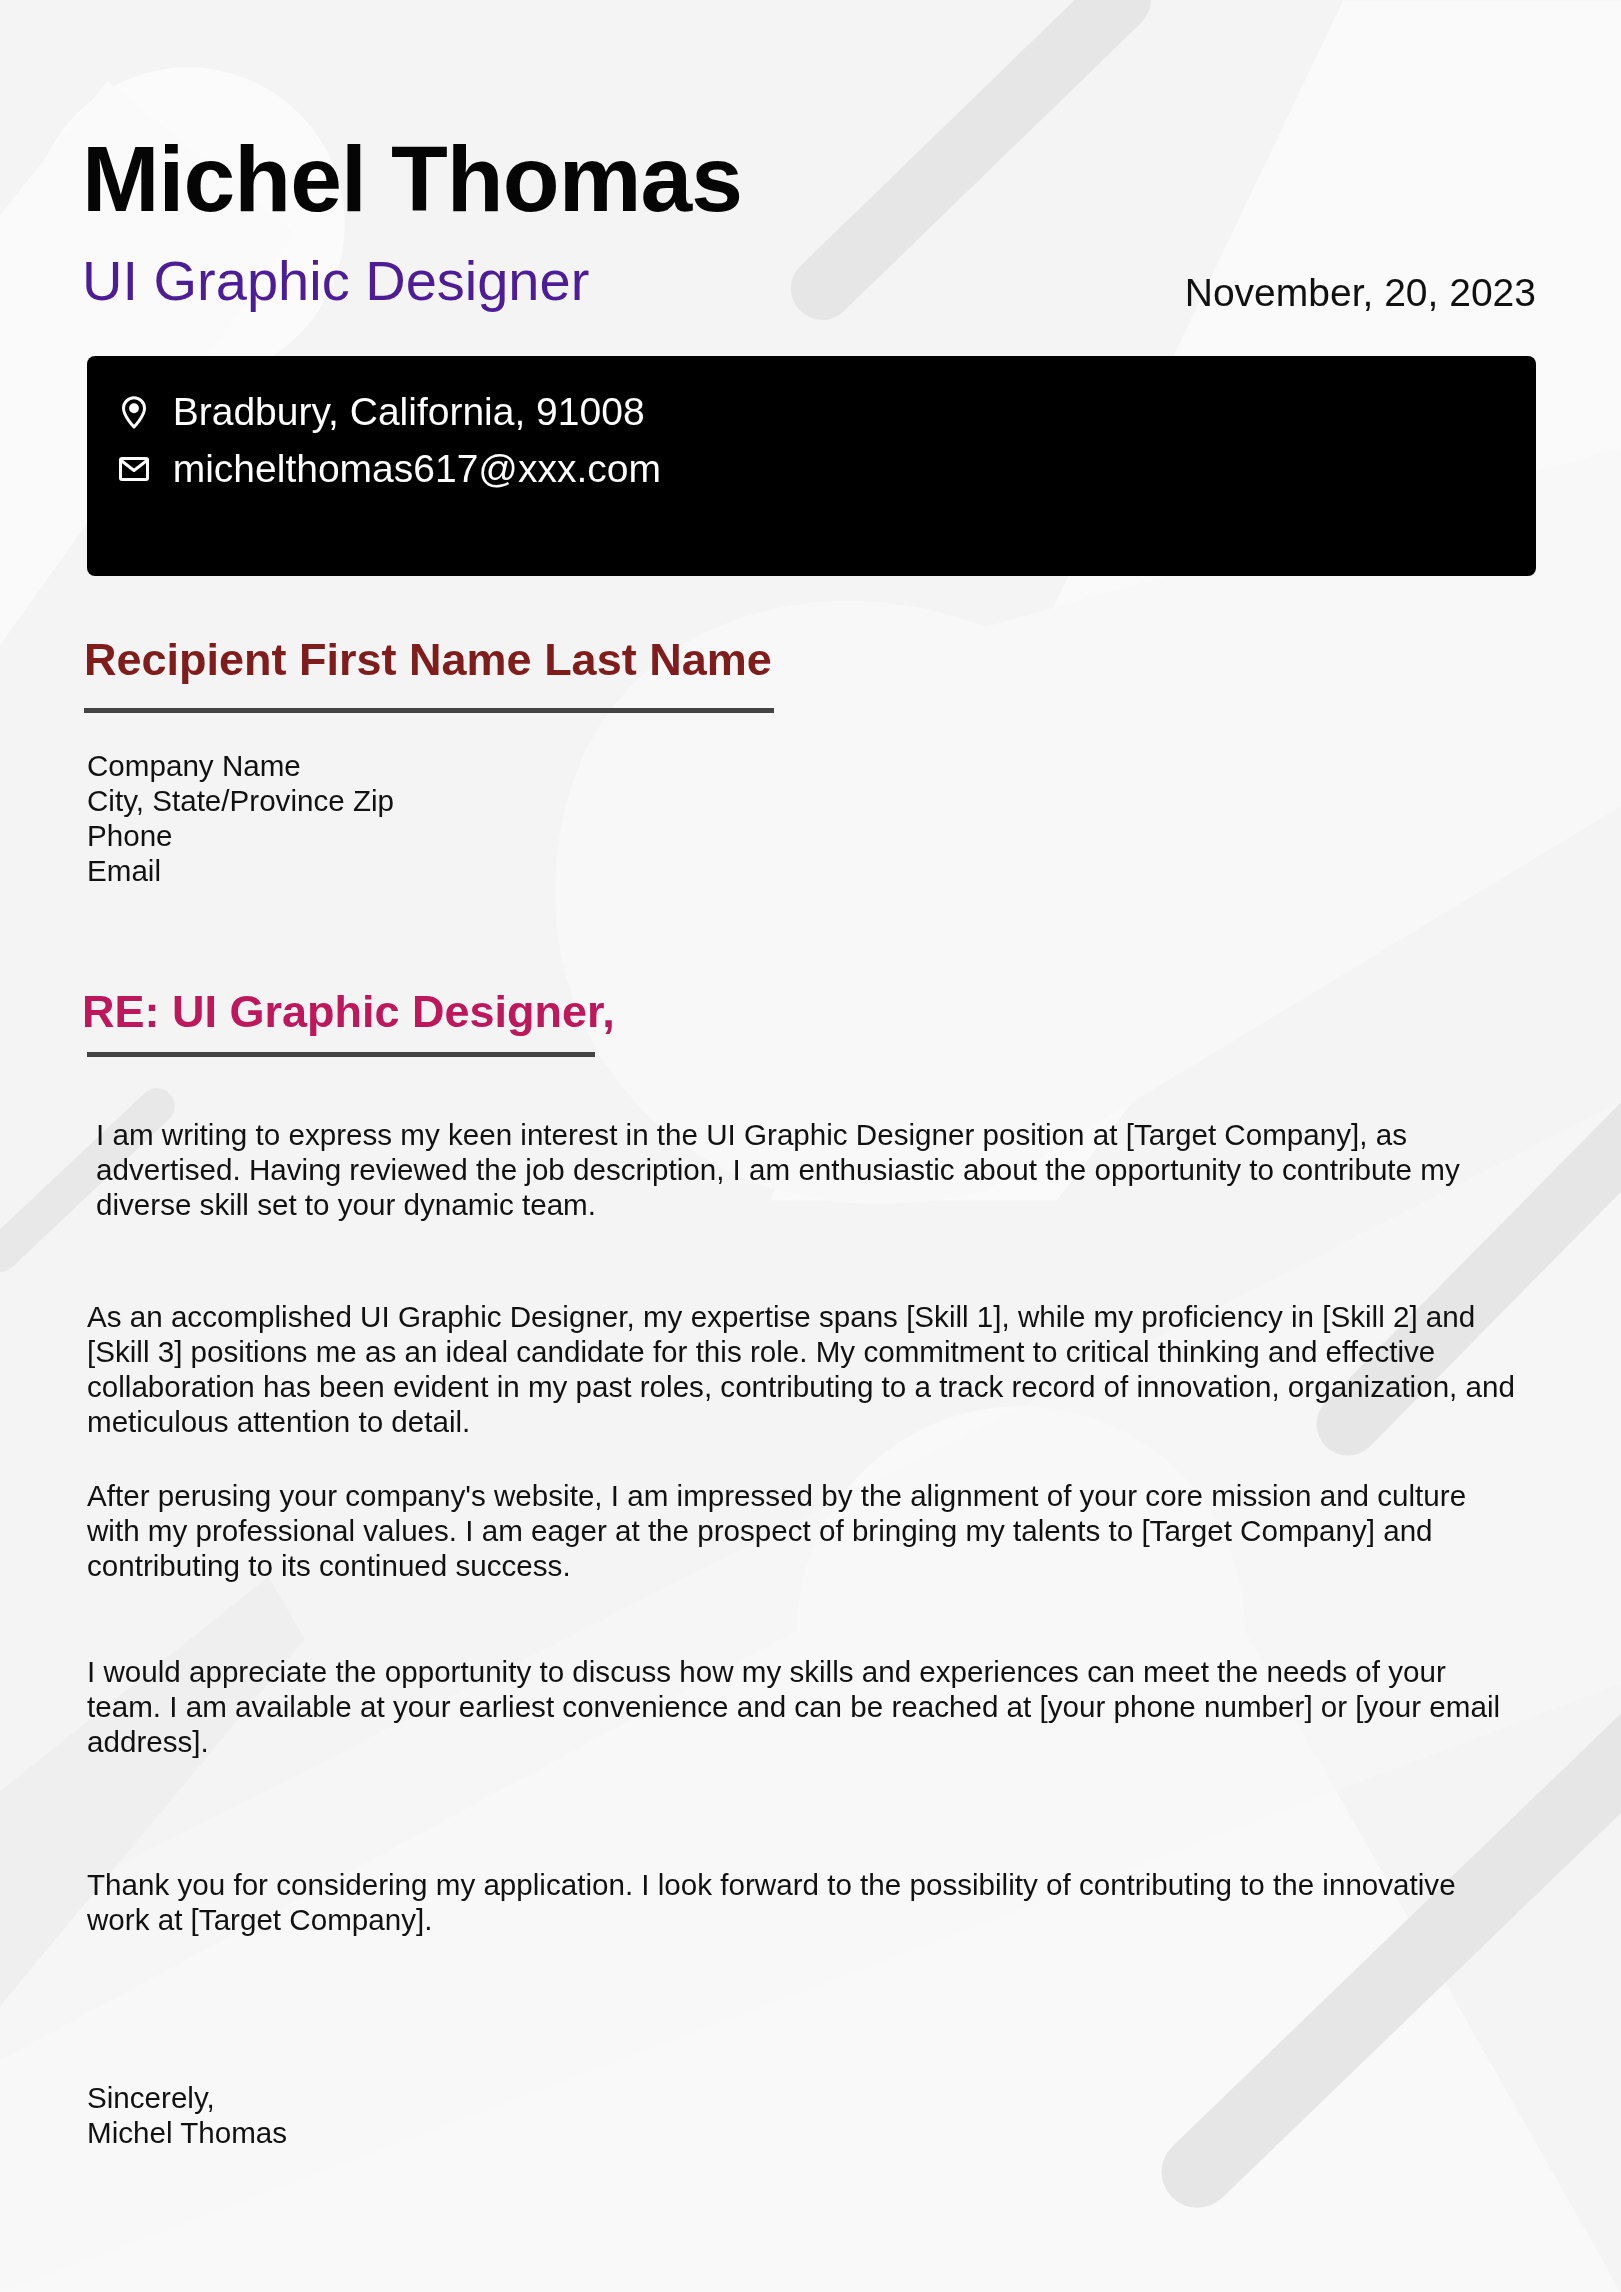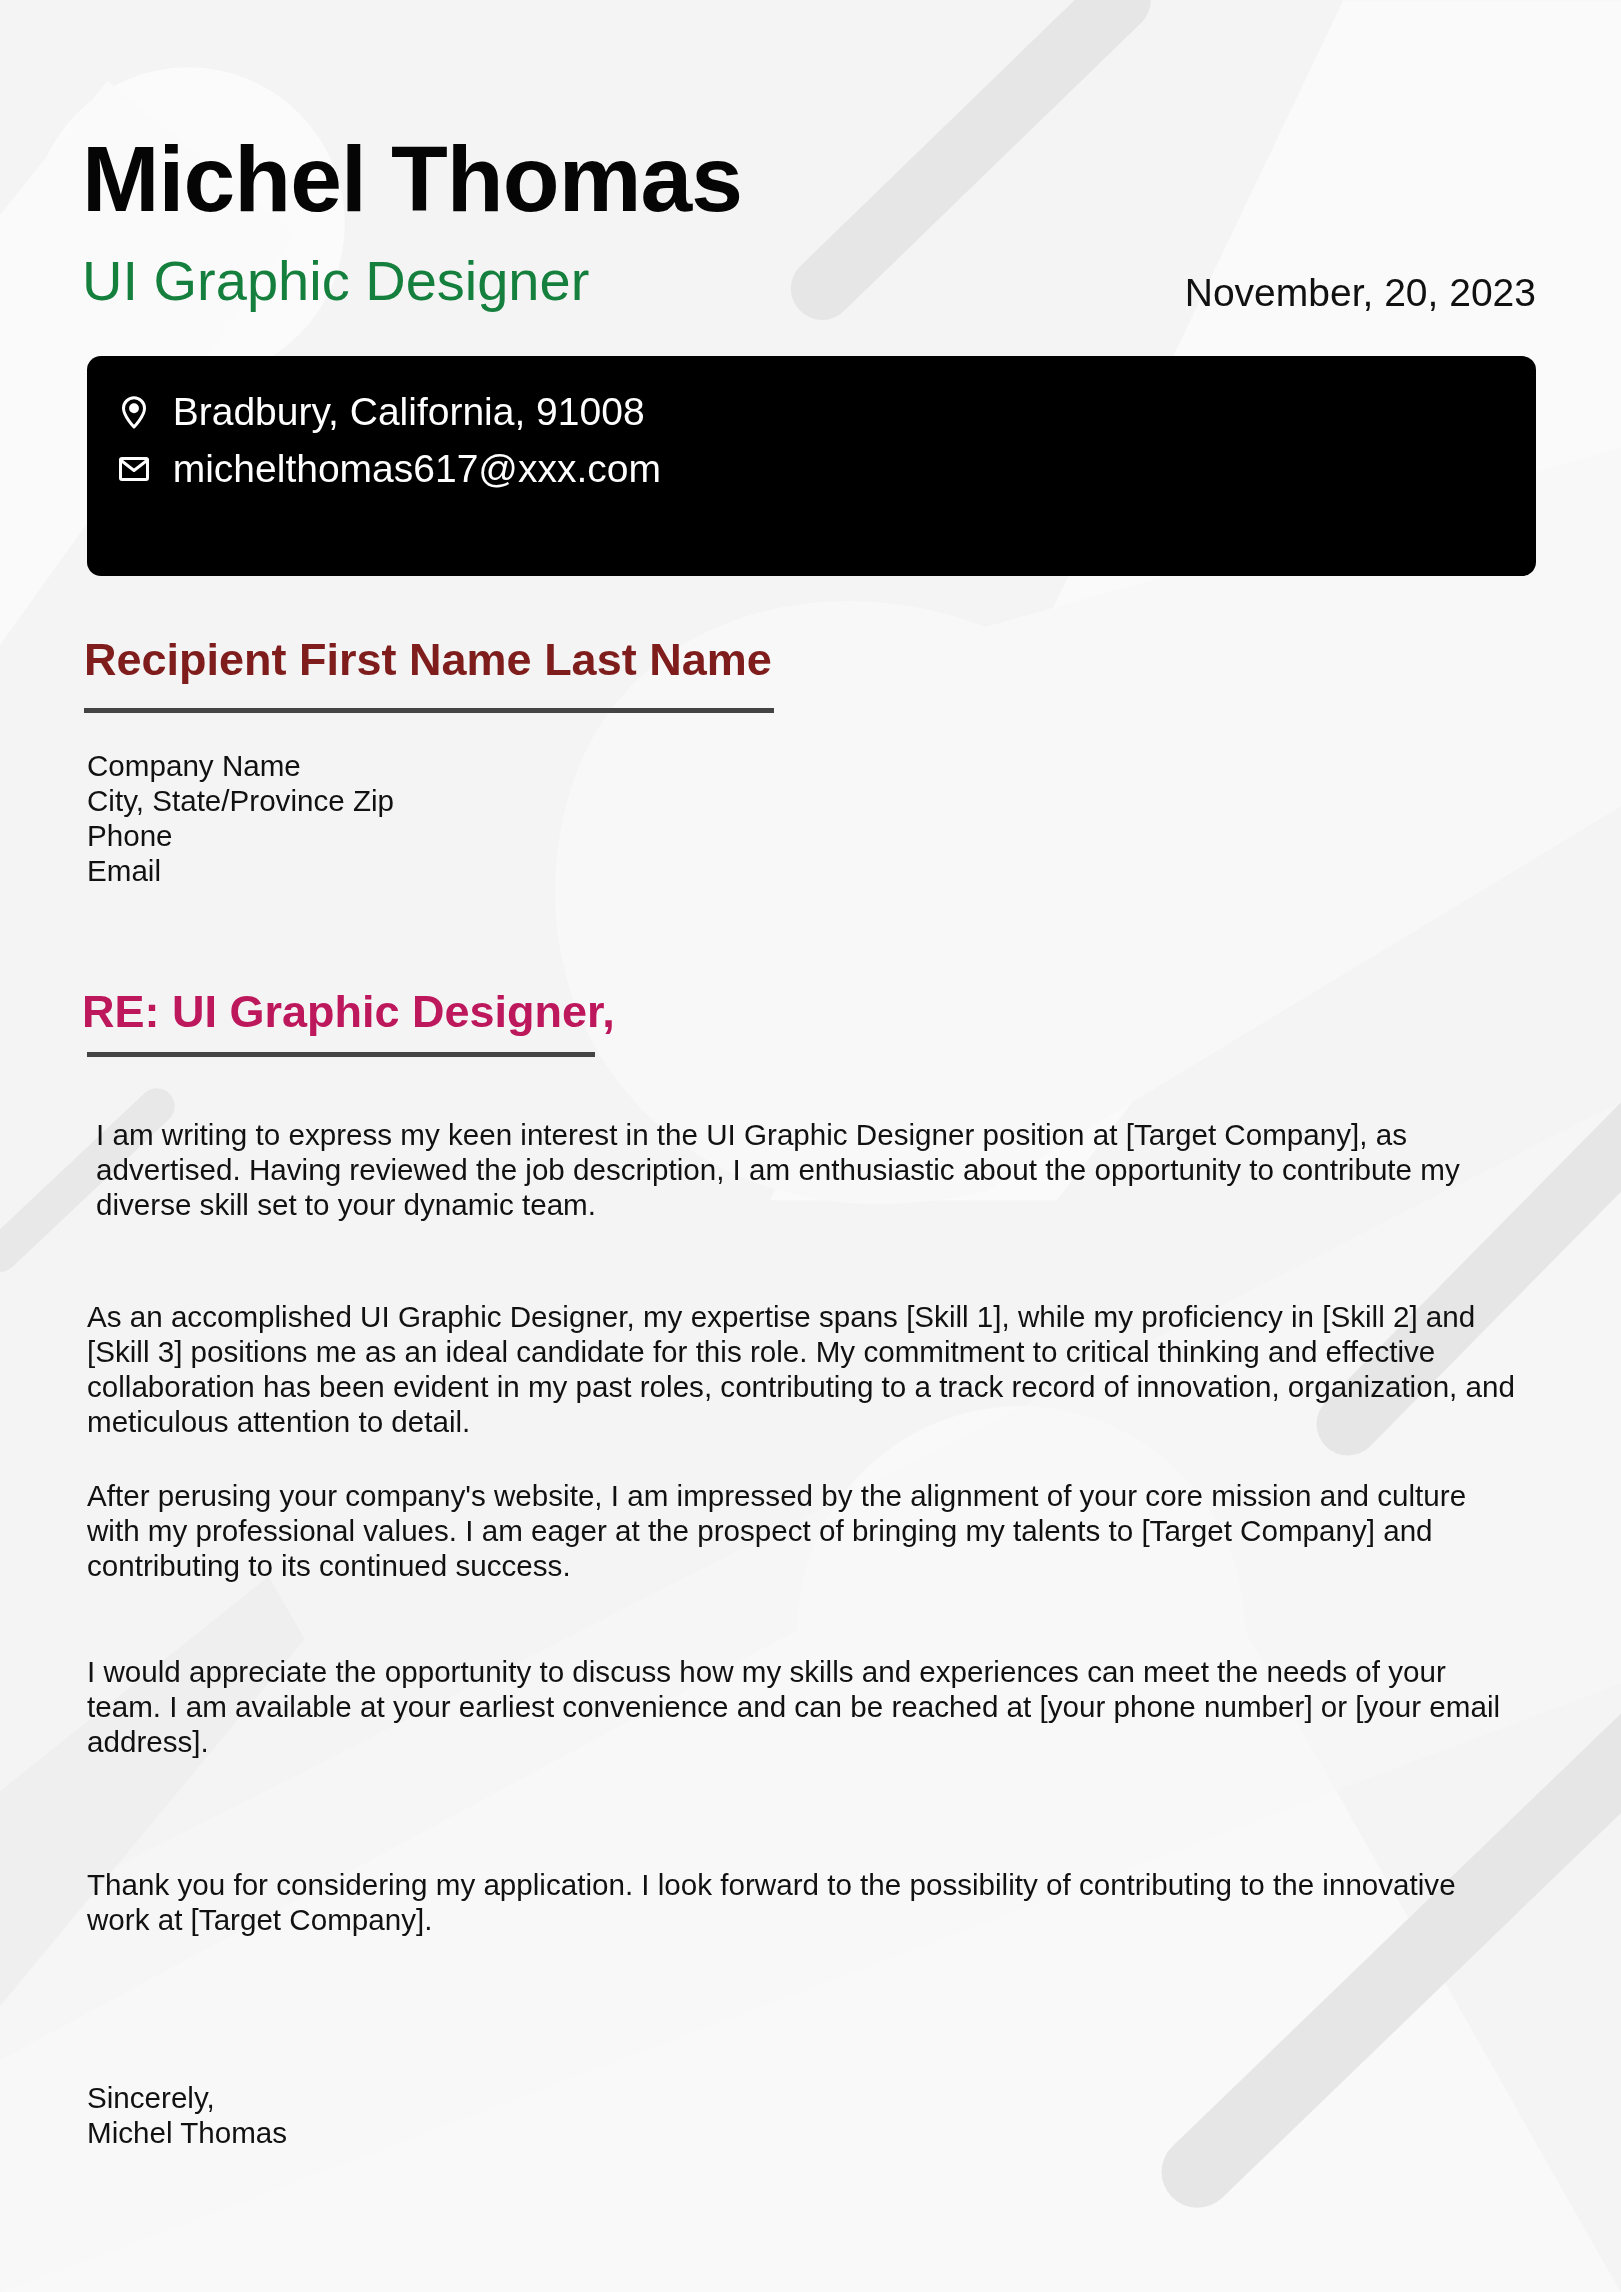--- a/index.html
+++ b/index.html
@@ -15,31 +15,31 @@
 
     .page { position: absolute; inset: 0; z-index: 1; }
 
     .name {
       position: absolute; left: 82px; top: 133px;
       font-size: 93px; font-weight: 700; letter-spacing: -0.9px;
       color: #050505; line-height: 1;
     }
     .title {
       position: absolute; left: 82px; top: 253px;
-      font-size: 56px; font-weight: 400; color: #15803d; line-height: 1;
+      font-size: 56px; font-weight: 400; color: #4c1d95; line-height: 1;
     }
     .date {
       position: absolute; right: 85px; top: 273px;
       font-size: 39px; color: #111; line-height: 1;
     }
 
     .contact-box {
       position: absolute; left: 87px; top: 356px;
       width: 1449px; height: 220px;
-      background: #000; border-radius: 14px;
+      background: #000; border-radius: 8px;
       padding: 27px 0 0 27px;
     }
     .contact-row {
       display: flex; align-items: center;
       height: 57px;
       color: #fff; font-size: 39px;
     }
     .contact-row .icon {
       width: 39px; height: 39px; margin-right: 19.7px;
       display: inline-flex; align-items: center; justify-content: center;

